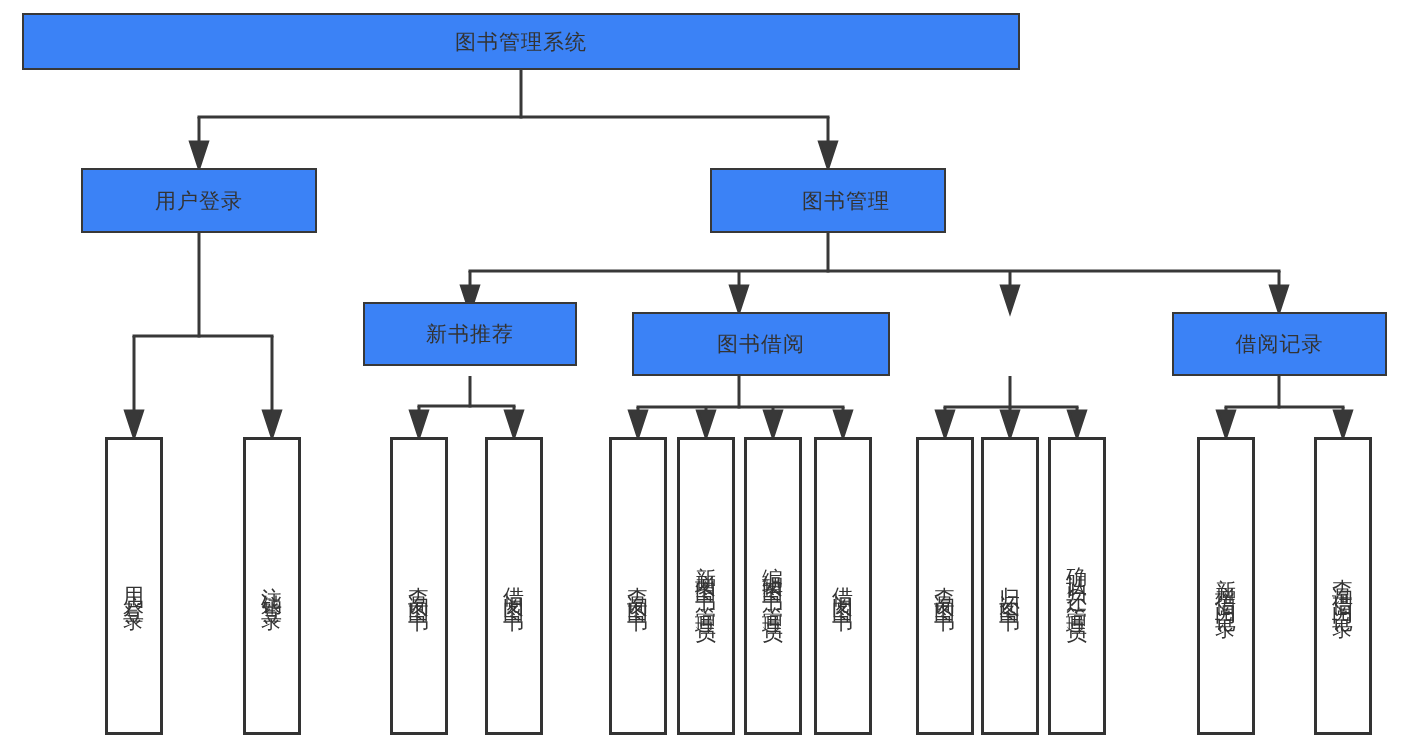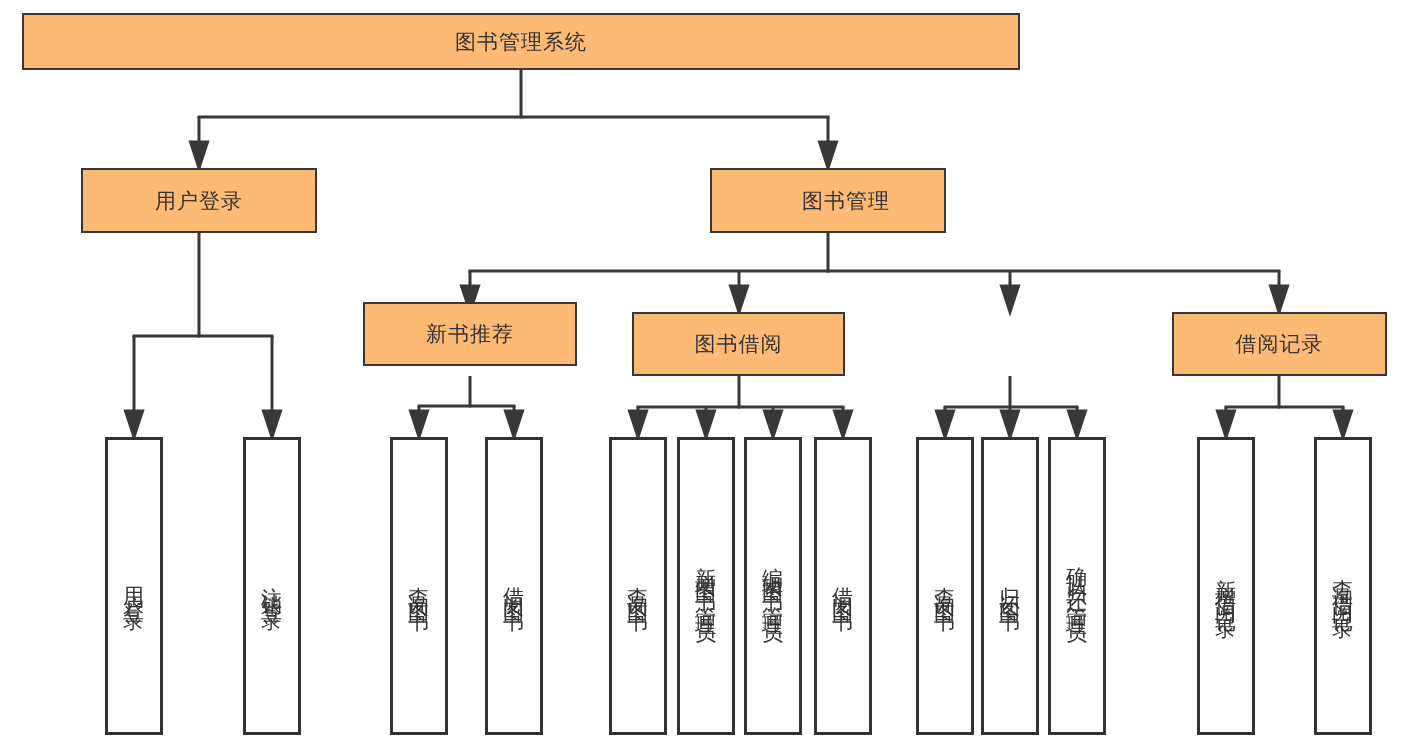--- a/index.html
+++ b/index.html
@@ -19,21 +19,21 @@
   .connector-layer {
     position: absolute;
     left: 0; top: 0;
     width: 1405px;
     height: 747px;
     z-index: 1;
   }
   .node {
     position: absolute;
     box-sizing: border-box;
-    background: #fdba74;
+    background: #3b82f6;
     border: 2px solid #383838;
     display: flex;
     align-items: center;
     justify-content: center;
     z-index: 2;
   }
   .node .label {
     font-size: 21px;
     letter-spacing: 1px;
     color: #333333;
@@ -147,21 +147,21 @@
   <div class="node" style="left:81px; top:168px; width:236px; height:65px;">
     <span class="label">用户登录</span>
   </div>
   <div class="node" style="left:710px; top:168px; width:236px; height:65px;padding-left:36px;">
     <span class="label">图书管理</span>
   </div>
 
   <div class="node" style="left:363px; top:302px; width:214px; height:64px;">
     <span class="label">新书推荐</span>
   </div>
-  <div class="node" style="left:632px; top:312px; width:213px; height:64px;font-family:Liberation Mono, monospace;">
+  <div class="node" style="left:632px; top:312px; width:258px; height:64px;font-family:Liberation Mono, monospace;">
     <span class="label">图书借阅</span>
   </div>
   <div class="node" style="left:1172px; top:312px; width:215px; height:64px;">
     <span class="label">借阅记录</span>
   </div>
 
   <div class="leaf" style="left:105px;">
     <span class="vlabel">用户登录</span>
   </div>
   <div class="leaf" style="left:243px;">

